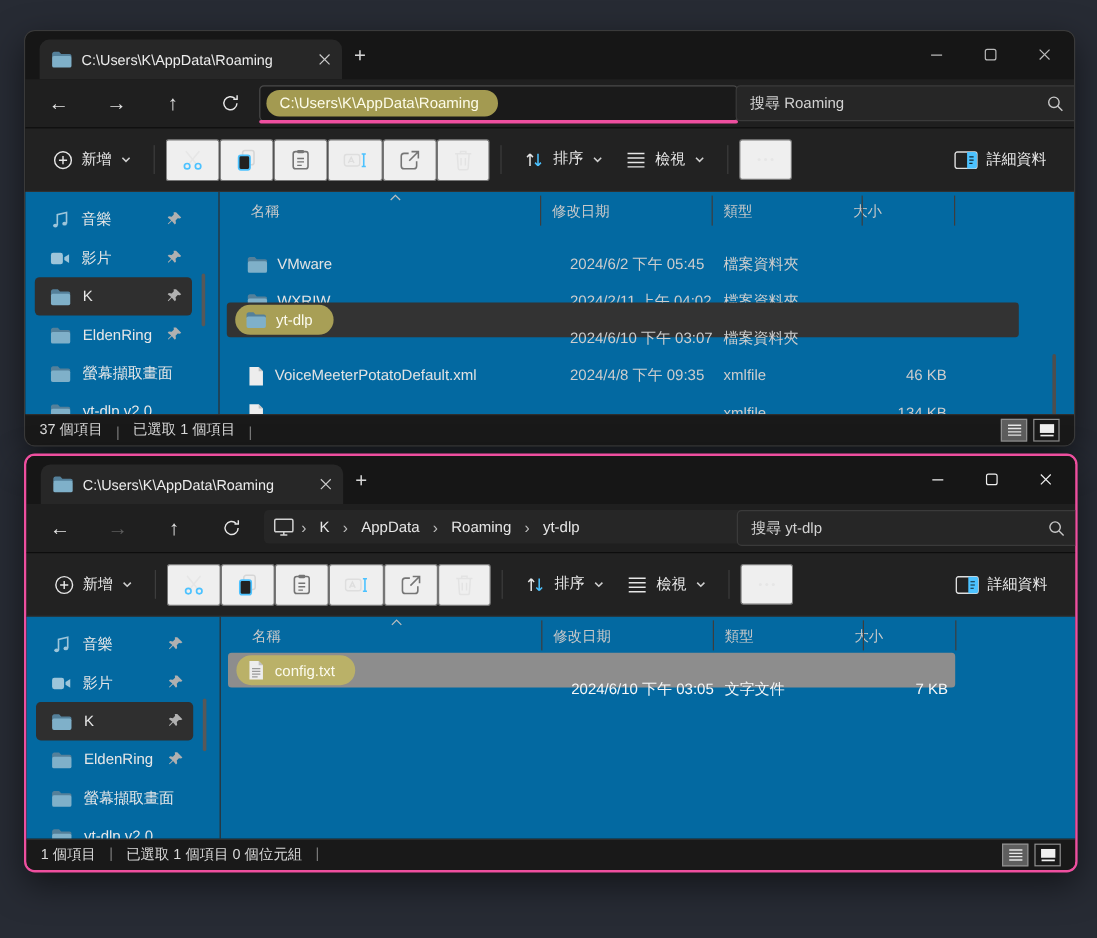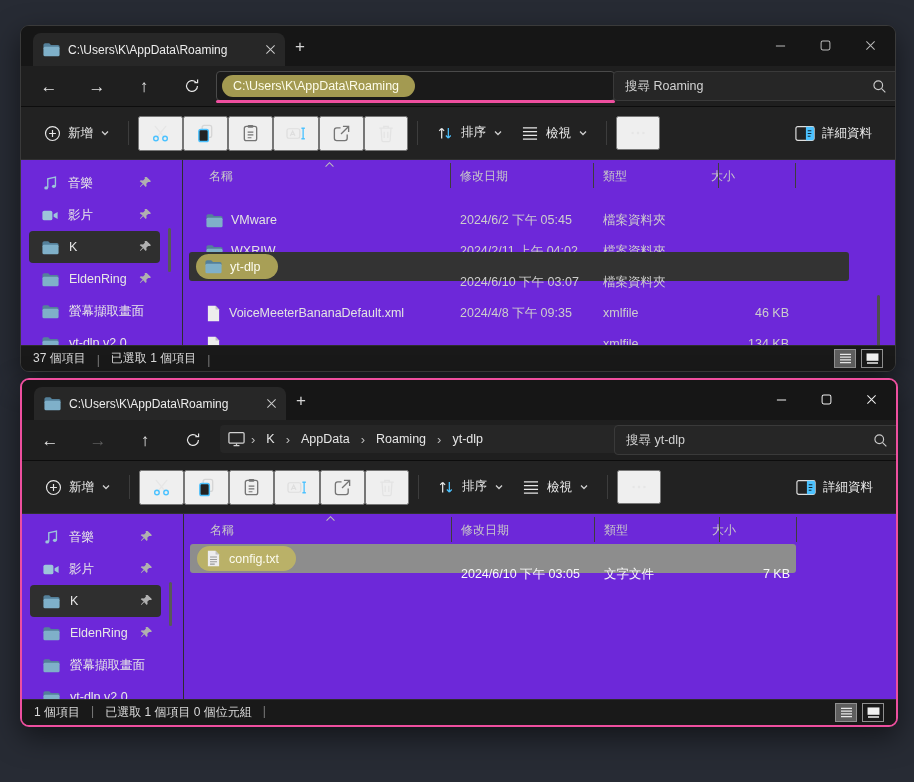--- a/index.html
+++ b/index.html
@@ -63,42 +63,42 @@
   .toolbar{
     height:52px;background:#222222;border-top:1px solid #0d0d0d;border-bottom:1px solid #303030;
     display:flex;align-items:center;padding:0 14px;flex:0 0 auto;position:relative;
   }
   .tb-btn{display:flex;gap:7px;padding:6px 9px;border-radius:4px;color:#e9e9e9;font-size:12.5px;background:none;border:none;}
   .tb-ic{display:flex;align-items:center;justify-content:center;padding:6px 11px;}
   .tb-sep{width:1px;height:24px;background:#3d3d3d;margin:0 9px;flex:0 0 auto;}
   .tb-spacer{flex:1;}
   .icon{display:inline-flex;align-items:center;justify-content:center;line-height:0;}
   
-  .body{position:relative;flex:1;overflow:hidden;background:#6d28d9;}
+  .body{position:relative;flex:1;overflow:hidden;background:#0369a1;}
   .sidebar{position:absolute;left:0;top:0;bottom:0;width:161px;border-right:1px solid #2e2e2e;padding-top:7px;overflow:hidden;}
   .side-item{height:32px;margin-left:8px;width:131px;display:flex;align-items:center;gap:10px;
              padding:0 6px 0 13px;border-radius:4px;position:relative;font-size:12.5px;color:#e7e7e7;box-sizing:border-box;}
   .side-item.selected{background:#2f2f2f;}
   .side-pin{position:absolute;right:8px;top:9px;}
   .side-thumb{position:absolute;left:147px;top:68px;width:3px;height:44px;background:#585858;border-radius:2px;}
   .filearea{position:absolute;left:162px;right:0;top:0;bottom:0;}
   .listheader{position:absolute;top:2px;left:0;right:0;height:27px;font-size:12px;color:#c9c9c9;}
   .lh-cell{position:absolute;top:6px;white-space:nowrap;}
   .lh-div{position:absolute;top:1px;bottom:1px;width:1px;background:#3d3d3d;}
   .lh-caret{position:absolute;left:141px;top:-1px;}
   .rows{position:absolute;top:29px;left:0;right:0;}
   .file-row{height:31px;position:relative;font-size:12.5px;color:#e3e3e3;}
   .row-bg{position:absolute;top:1px;bottom:1px;left:6px;border-radius:3px;}
   .row-bg.dark{width:660px;background:#333333;}
   .row-bg.light{width:606px;background:#8d8d8d;}
   .cell{position:absolute;top:0;line-height:31px;white-space:nowrap;margin-top:16px;}
   .c-plainname{left:23px;display:flex;align-items:center;gap:8px;height:31px;}
   .c-pill{position:absolute;left:13px;top:3px;height:25px;display:flex;align-items:center;gap:8px;
           padding:0 17px 0 9px;border-radius:13px;background:var(--hl);color:#fcfbee;}
-  .c-date{left:277px;color:#cdcdcd;}
+  .c-date{left:292px;color:#cdcdcd;}
   .c-type{left:420px;color:#cdcdcd;}
   .c-size{left:528px;width:78px;text-align:right;color:#cdcdcd;}
   .file-row.lightsel .c-date,.file-row.lightsel .c-type,.file-row.lightsel .c-size{color:#f7f7f7;}
   .file-thumb{position:absolute;right:15px;top:135px;width:3px;height:52px;background:#4e4e4e;border-radius:2px;}
   
   .statusbar{height:25px;background:#191919;border-top:1px solid #2d2d2d;display:flex;align-items:center;
              padding:0 12px;font-size:12px;color:#dadada;gap:11px;flex:0 0 auto;position:relative;}
   .st-sep{color:#7c7c7c;}
   .status-views{margin-left:auto;display:flex;gap:5px;align-items:center;}
   .view-toggle{width:22px;height:19px;box-sizing:border-box;border:1px solid #909090;display:flex;align-items:center;justify-content:center;}
@@ -426,21 +426,21 @@
             <span class="cell c-size"></span>
           </div>
           <div class="file-row ">
             <span class="cell c-plainname">
               <span class="icon ">
                 <svg width="15" height="17" viewBox="0 0 16 18">
                   <path d="M2 .8h8.2L14 4.6v12.6H2z" fill="#ededed"></path>
                   <path d="M10.2.8L14 4.6h-3.8z" fill="#c2c2c2"></path>
                 </svg>
               </span>
-              <span>VoiceMeeterBananaDefault.xml</span>
+              <span>VoiceMeeterPotatoDefault.xml</span>
             </span>
             <span class="cell c-date">2024/4/8 下午 09:35</span>
             <span class="cell c-type">xmlfile</span>
             <span class="cell c-size">46 KB</span>
           </div>
           <div class="file-row ">
             <span class="cell c-plainname">
               <span class="icon ">
                 <svg width="15" height="17" viewBox="0 0 16 18">
                   <path d="M2 .8h8.2L14 4.6v12.6H2z" fill="#ededed"></path>

